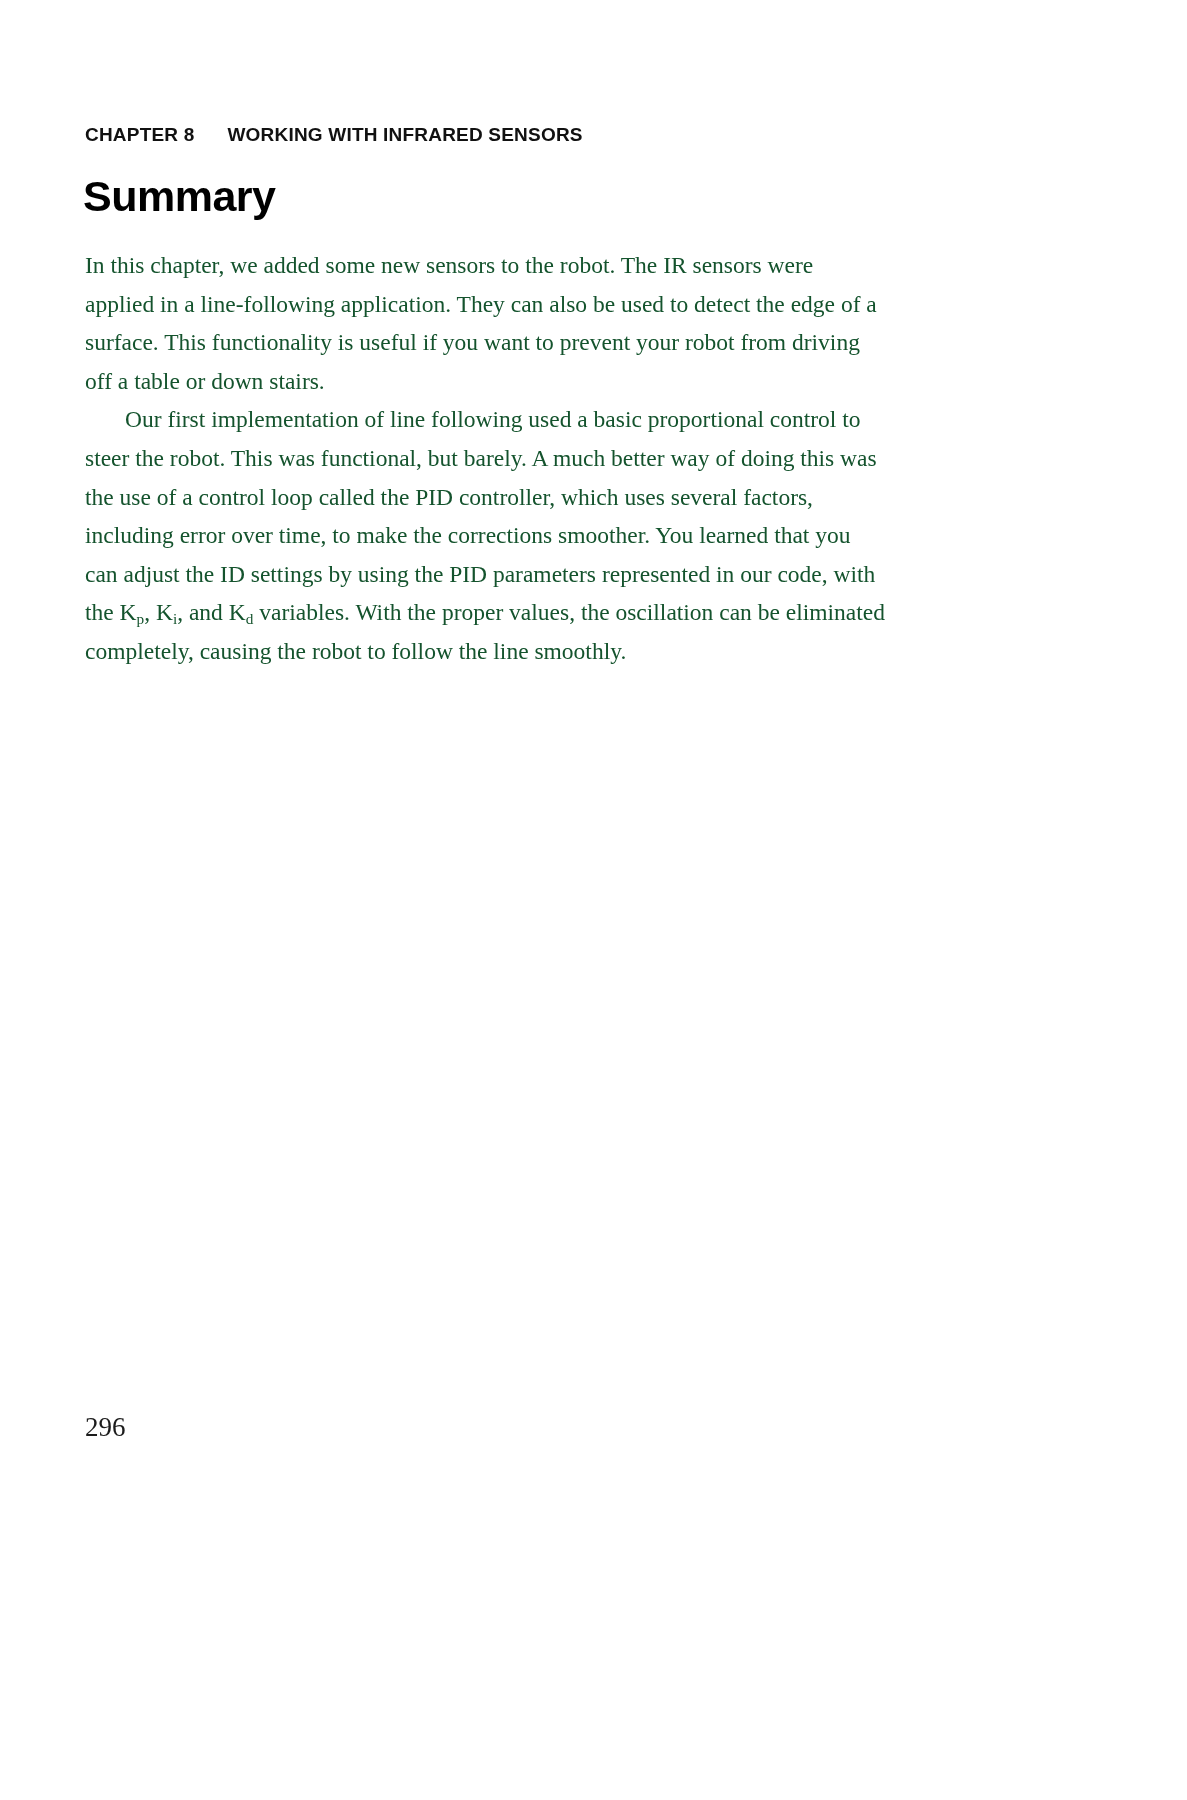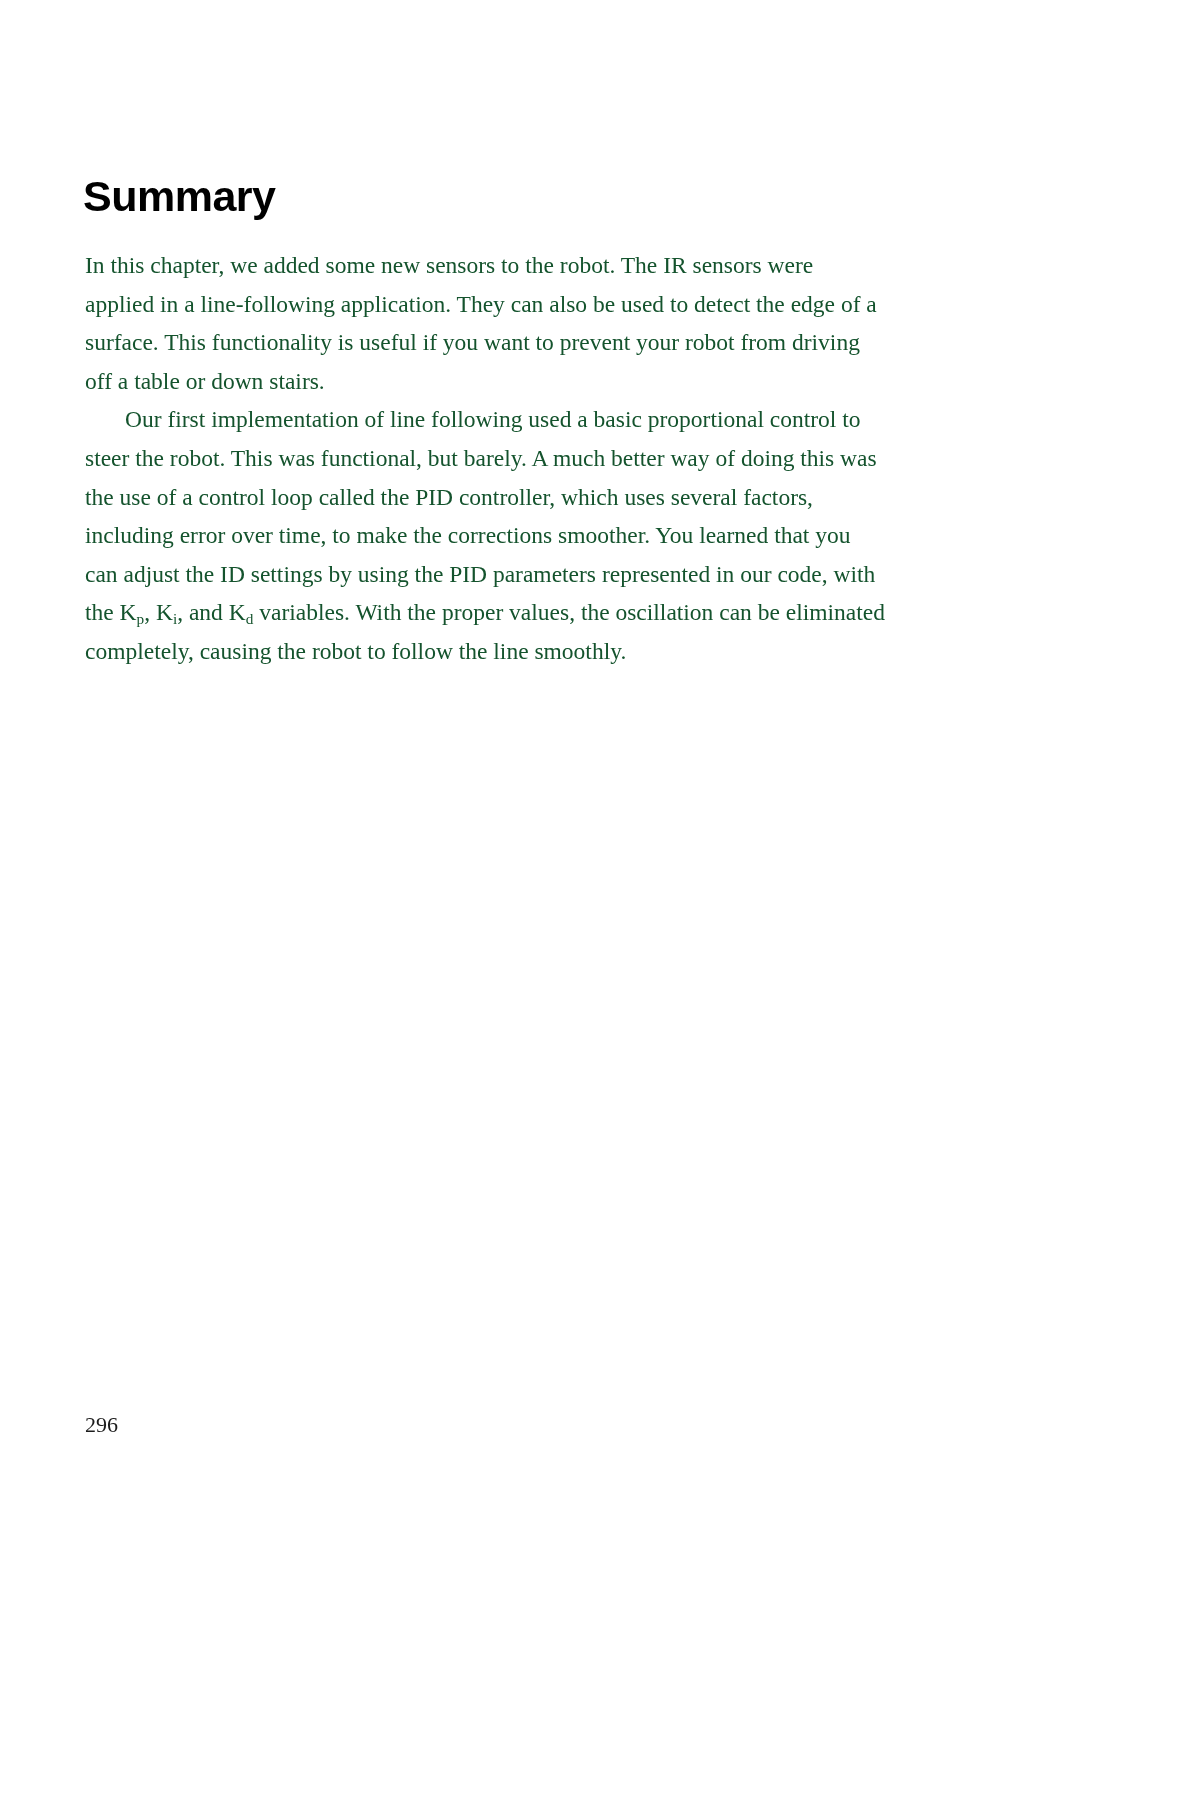--- a/index.html
+++ b/index.html
@@ -65,29 +65,32 @@
     line-height: 0;
     vertical-align: baseline;
     position: relative;
     top: 0.25em;
   }
   .page-number {
     position: absolute;
     left: 85px;
     top: 1412px;
     font-family: "Liberation Serif", serif;
-    font-size: 22px;
+    font-size: 27px;
     color: #1c1c1c;
   }
 </style>
 </head>
 <body>
 
 <div class="page">
 
+  <div class="chapter-header">
+    <span>CHAPTER 8</span><span class="chapter-title">WORKING WITH INFRARED SENSORS</span>
+  </div>
 
   <h1 class="section-heading">Summary</h1>
 
   <div class="body-text" id="body-text">
       <p><span>In this chapter, we added some new sensors to the robot. The IR sensors were applied in a line-following application. They can also be used to detect the edge of a surface. This functionality is useful if you want to prevent your robot from driving off a table or down stairs.</span></p>
       <p class="indent"><span>Our first implementation of line following used a basic proportional control to steer the robot. This was functional, but barely. A much better way of doing this was the use of a control loop called the PID controller, which uses several factors, including error over time, to make the corrections smoother. You learned that you can adjust the ID settings by using the PID parameters represented in our code, with the K</span><sub>p</sub><span>, K</span><sub>i</sub><span>, and K</span><sub>d</sub><span> variables. With the proper values, the oscillation can be eliminated completely, causing the robot to follow the line smoothly.</span></p>
     </div>
 
   <div class="page-number">296</div>
 

